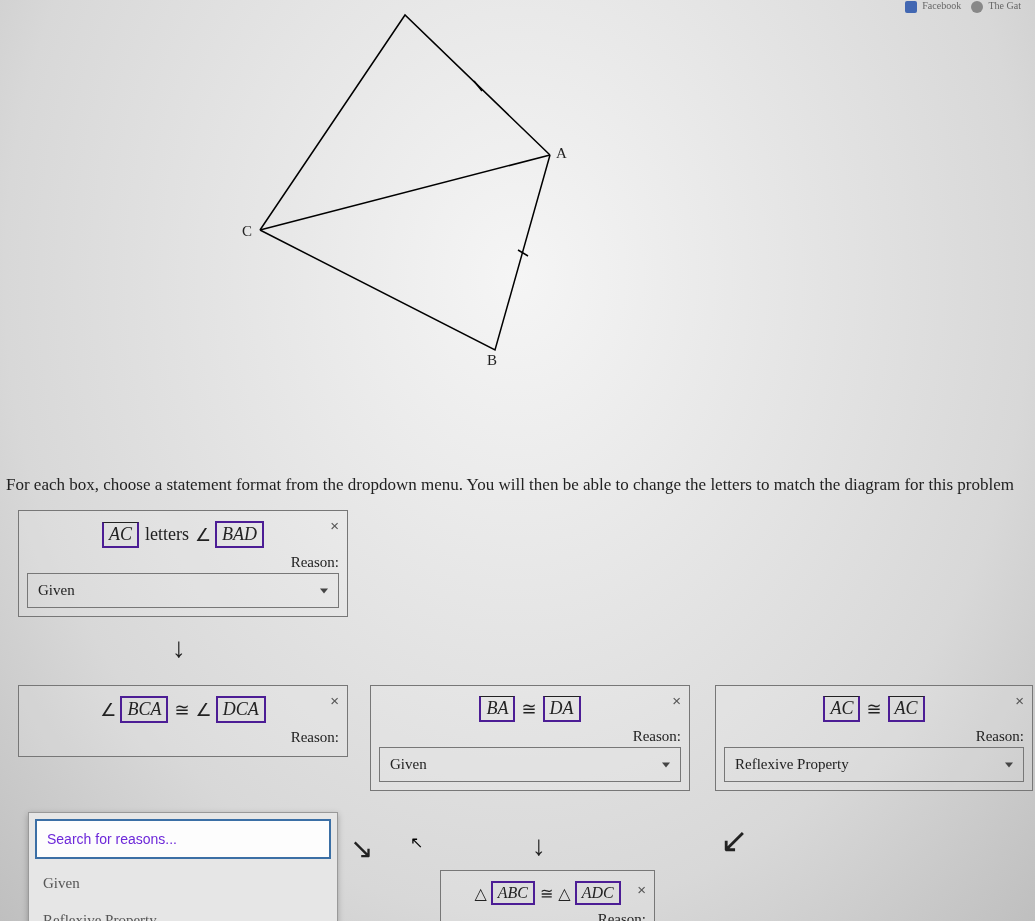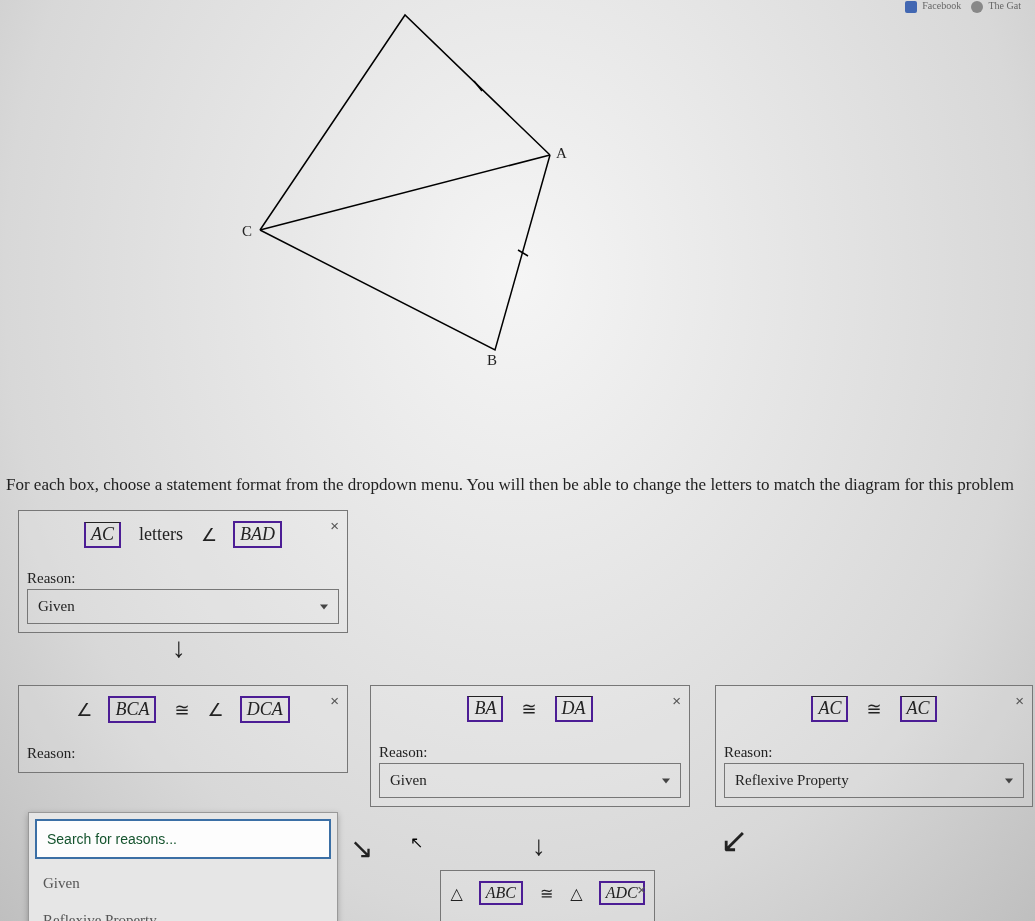--- a/index.html
+++ b/index.html
@@ -30,42 +30,42 @@
   .card {
     position: absolute;
     border: 1px solid #777;
     background: rgba(255,255,255,0.12);
     padding: 8px 8px 8px 8px;
   }
   .statement-line {
     display: flex;
     justify-content: center;
     align-items: center;
-    gap: 16px;
+    gap: 4px;
     font-size: 18px;
     margin-top: 2px;
   }
   .box-input {
     border: 2px solid #4c1d95;
     padding: 1px 5px;
     font-style: italic;
     font-family: Georgia, serif;
     min-width: 30px;
     text-align: center;
     display: inline-block;
     background: transparent;
   }
   .overline {
     border-top: 1.2px solid #222;
     padding-top: 1px;
   }
   .reason-label {
-    text-align: left;
-    font-size: 15px;
-    margin-top: 22px;
+    text-align: right;
+    font-size: 15px;
+    margin-top: 6px;
     margin-bottom: 2px;
   }
   .reason-select {
     border: 1px solid #777;
     padding: 8px 28px 8px 10px;
     font-size: 15px;
     font-family: Georgia, serif;
     background: transparent;
     width: 100%;
     position: relative;
@@ -99,21 +99,21 @@
     position: absolute;
     border: 1px solid #999;
     background: #e6e6e6;
     box-shadow: 0 2px 6px rgba(0,0,0,0.25);
     font-size: 15px;
   }
   .search-box {
     border: 2px solid #3b6fa5;
     margin: 6px;
     padding: 10px 10px;
-    color: #14532d;
+    color: #6d28d9;
     font-family: Arial, sans-serif;
     font-size: 14px;
     background: #fdfdfd;
   }
   .dd-item {
     padding: 10px 14px;
     cursor: pointer;
     color: #555;
   }
   .bookmark-row {

